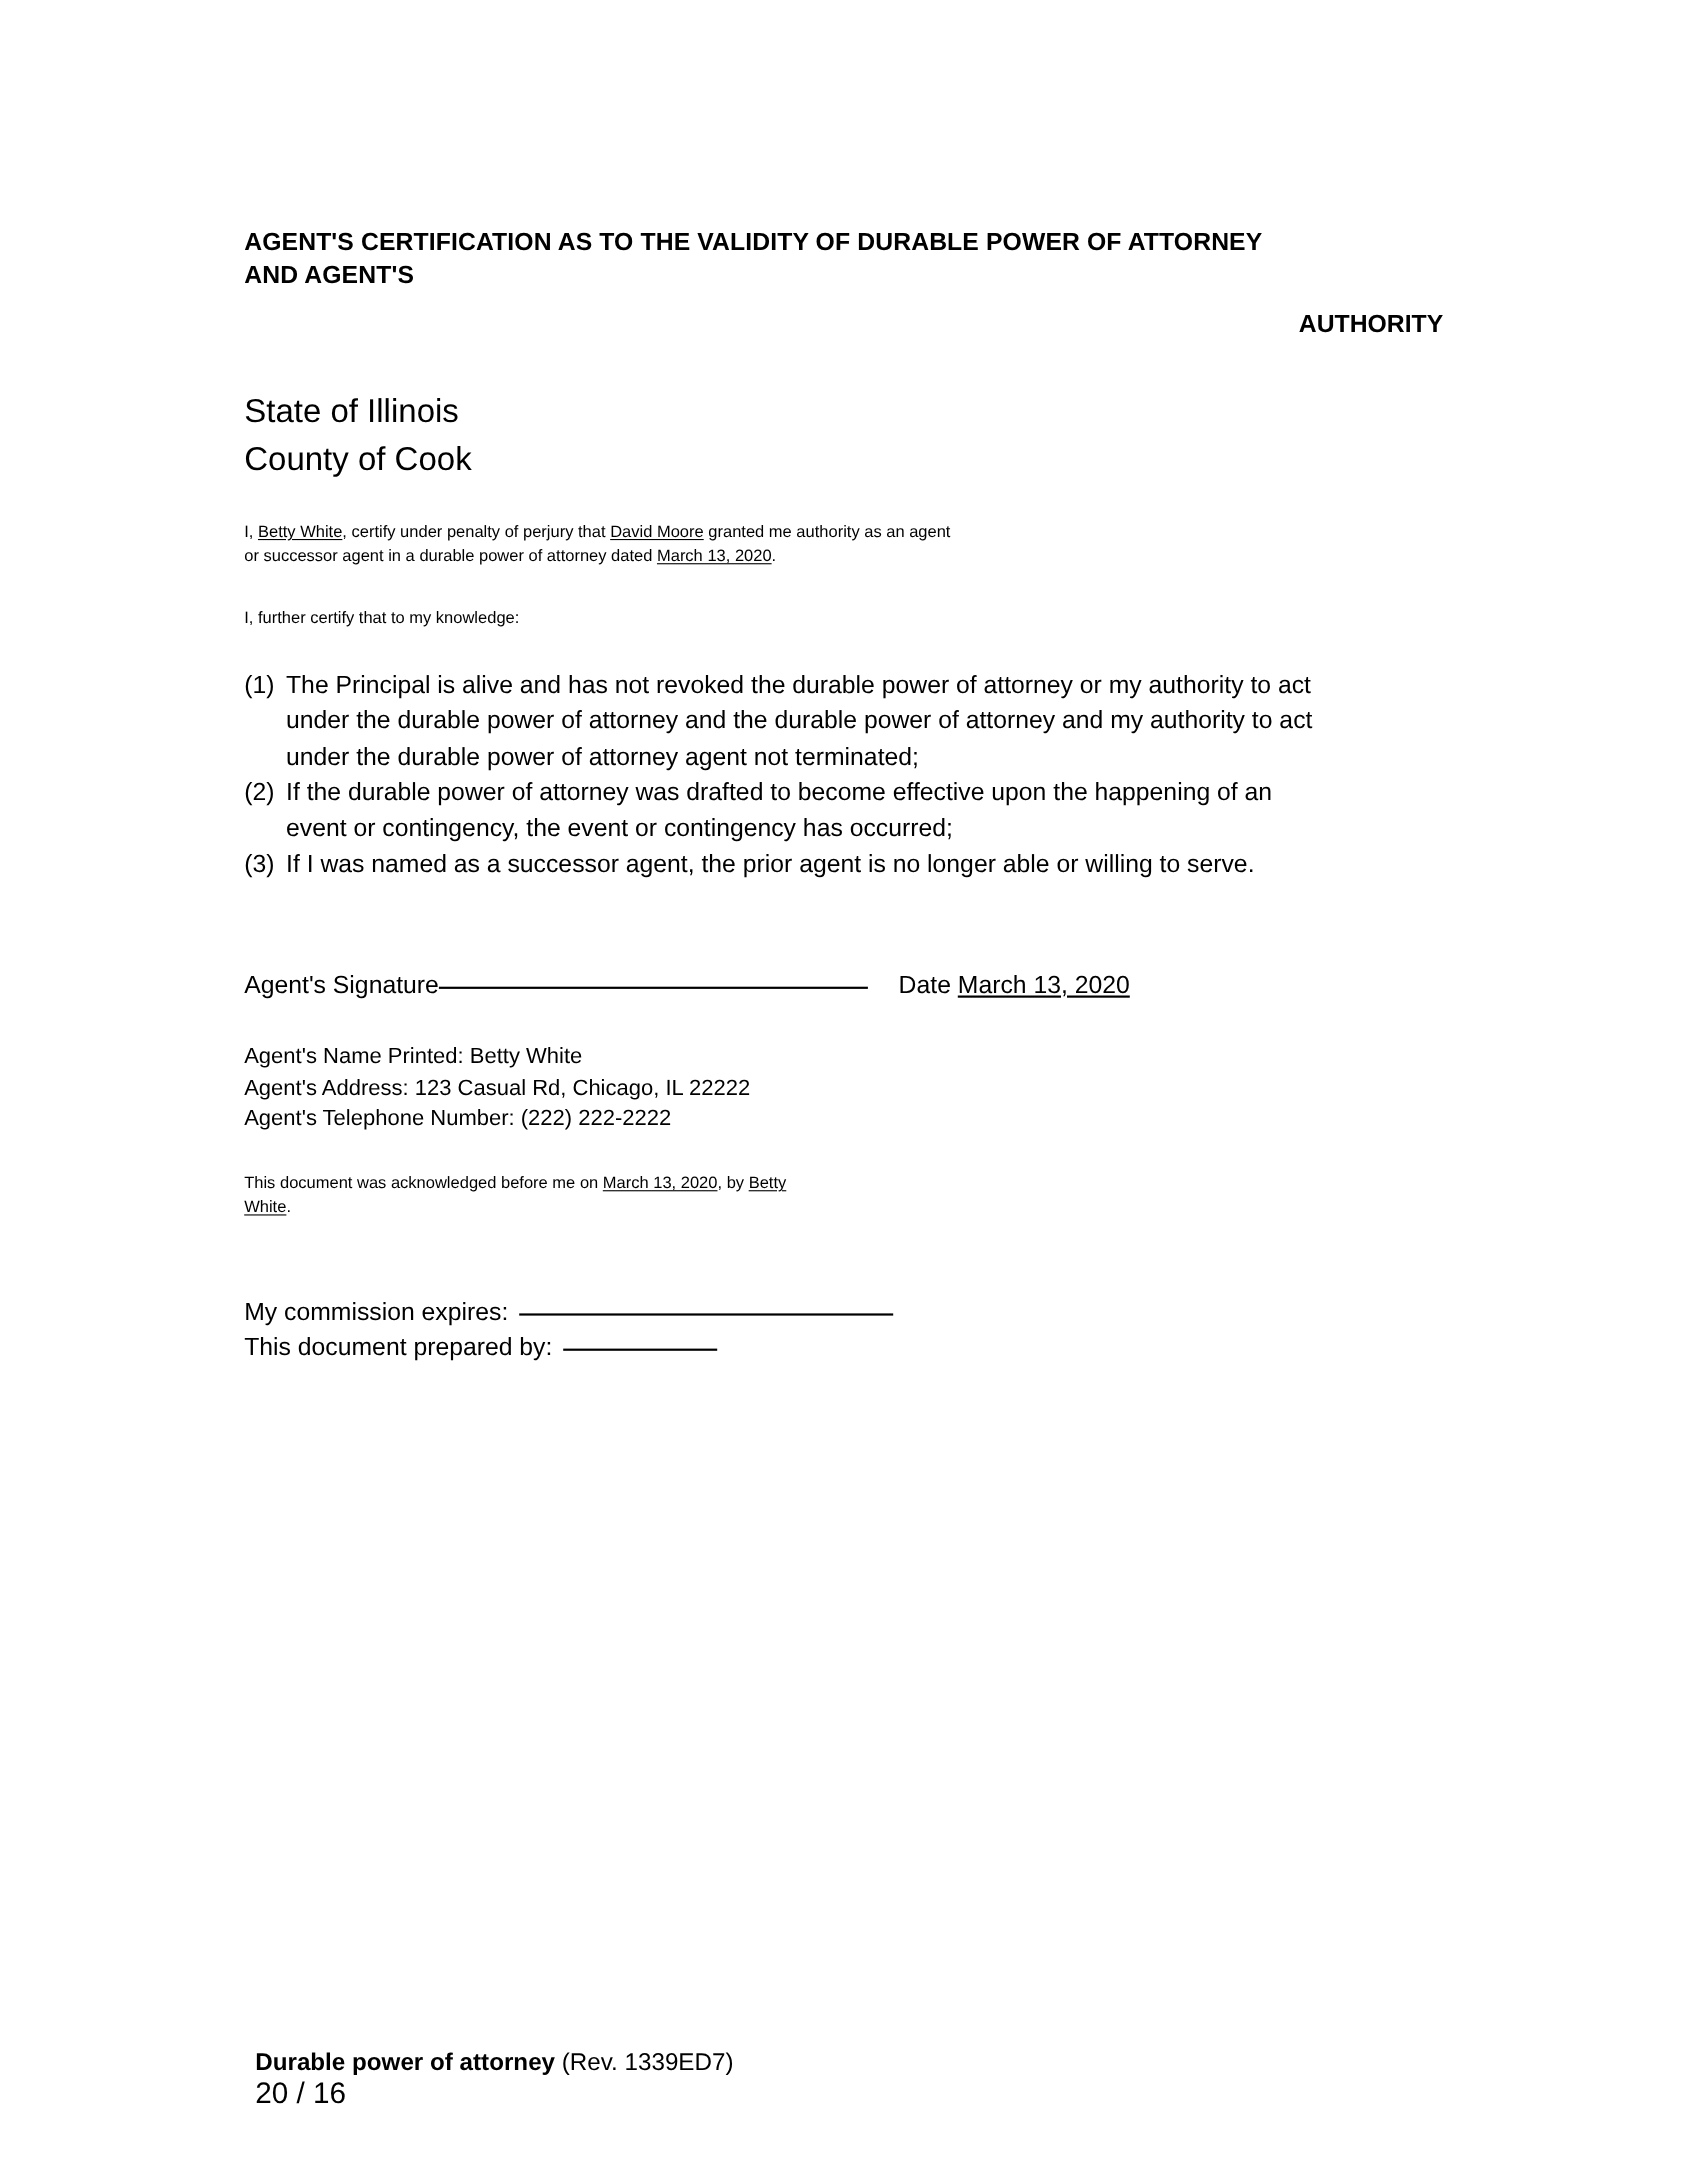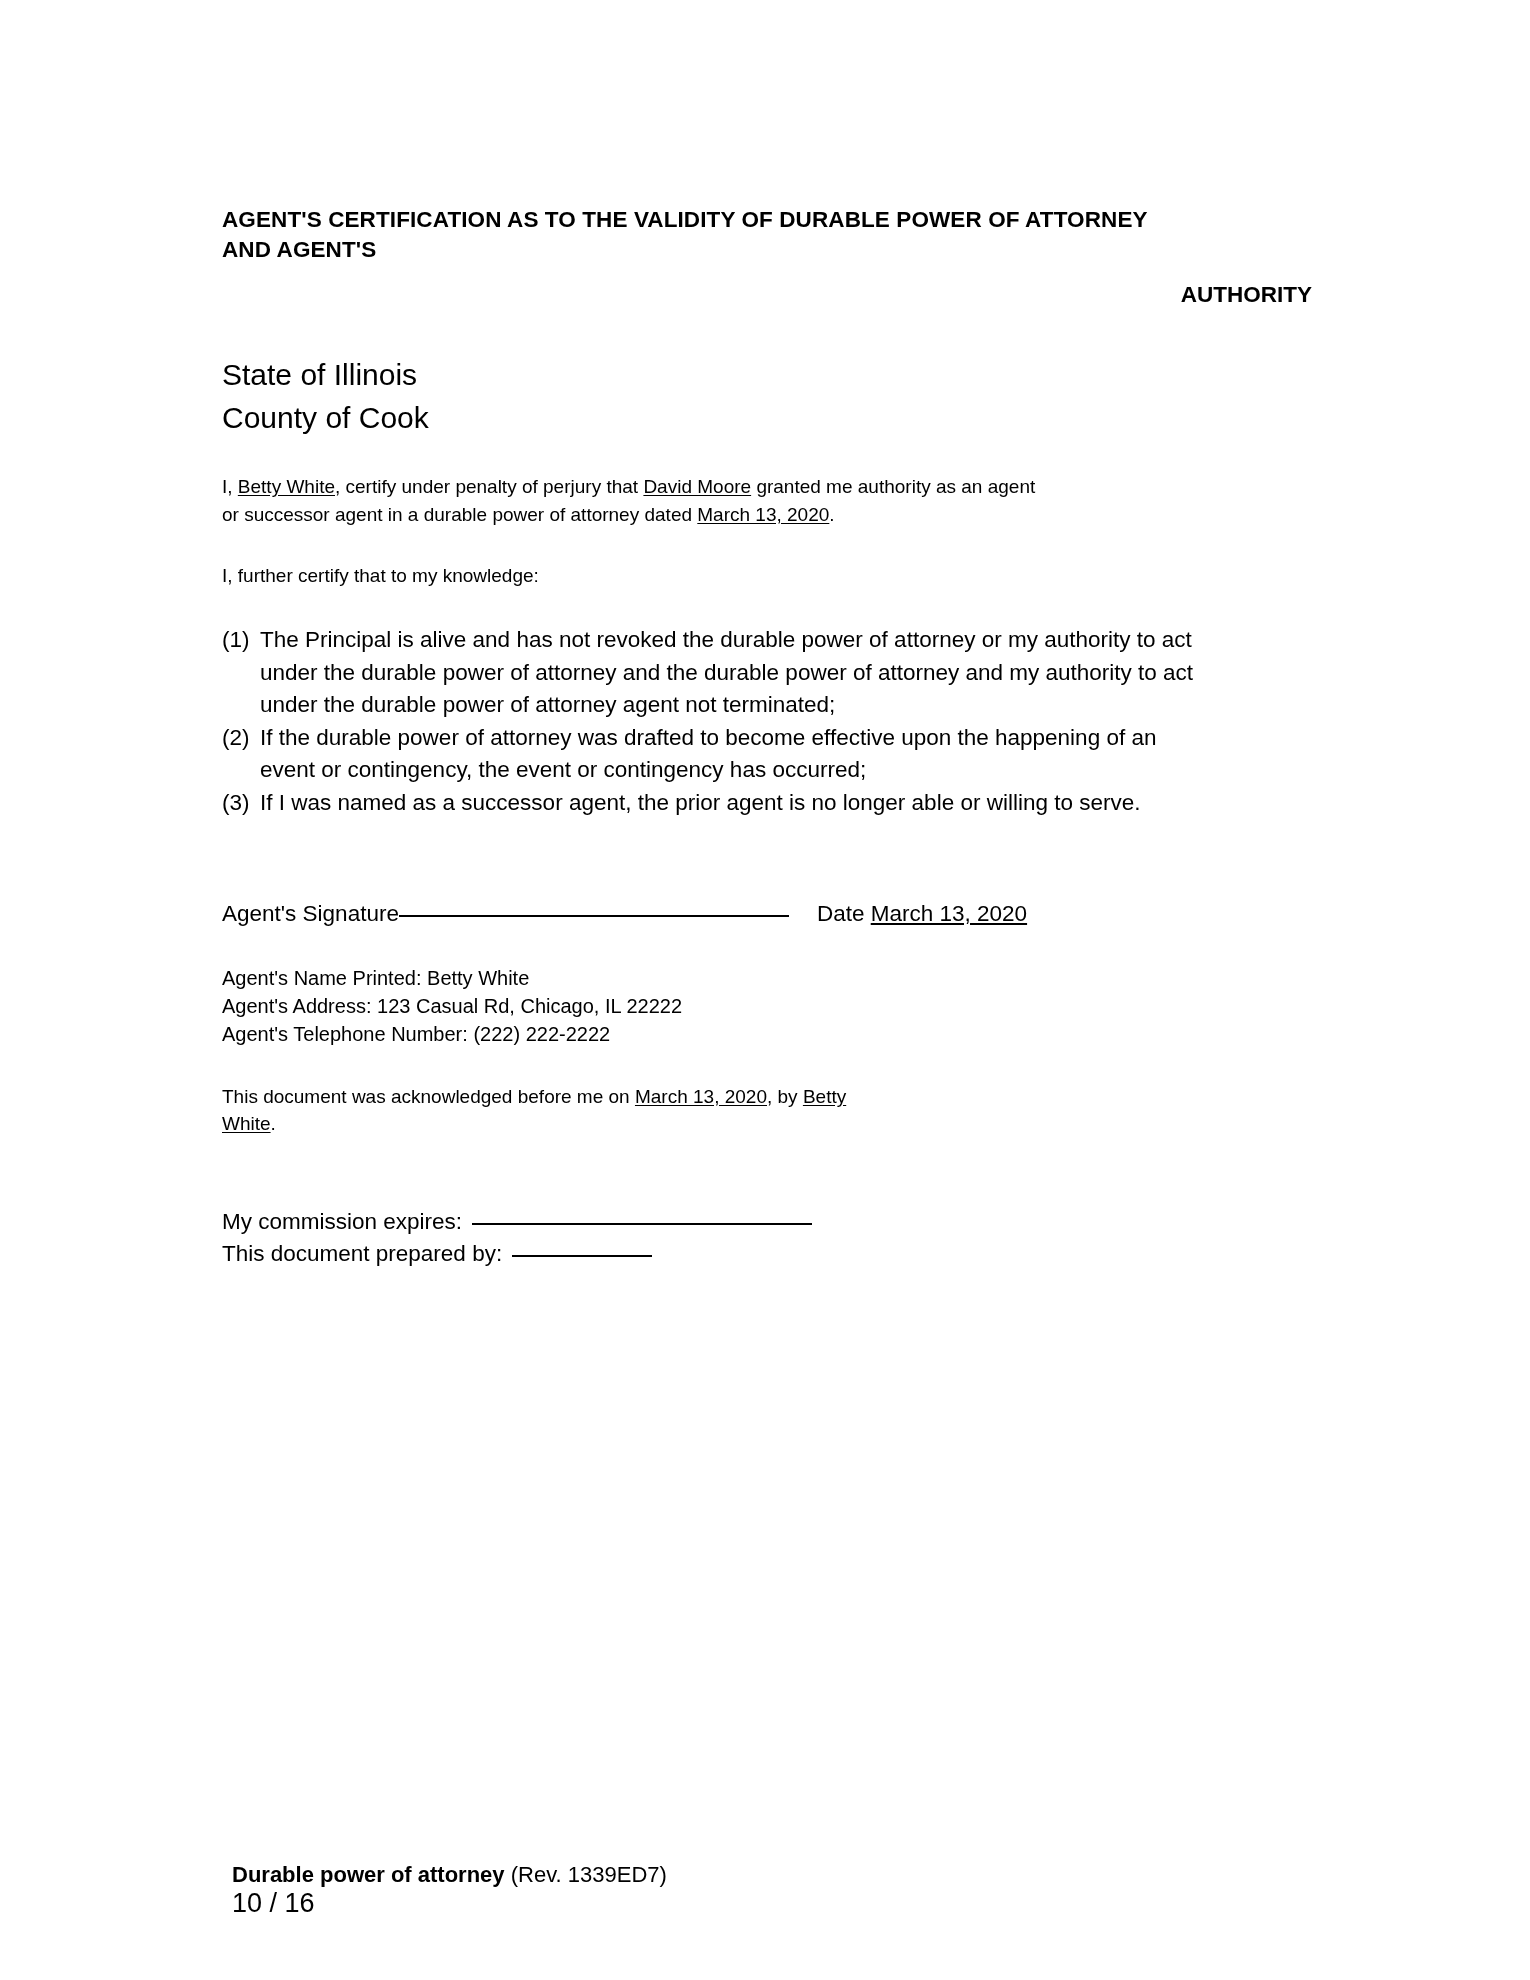--- a/index.html
+++ b/index.html
@@ -48,21 +48,21 @@
     font-size: 30px;
     line-height: 1.42;
     margin: 0;
   }
   .block-line { white-space: nowrap; }
   .u {
     text-decoration: underline;
     text-underline-offset: 2px;
   }
   .para {
-    font-size: 19px;
+    font-size: 15px;
     line-height: 1.45;
     margin: 0;
   }
   .numlist {
     font-size: 22.5px;
     line-height: 1.45;
     margin: 0;
   }
   .numitem {
     display: flex;
@@ -235,16 +235,16 @@
       <span class="rule rule-prepared"></span>
     </div>
 
   </div>
 
   <div class="footer">
     <div class="footer-left">
       <span class="strong">Durable power of attorney</span>
       <span>(Rev. 1339ED7)</span>
     </div>
-    <div class="footer-right">10 / 16</div>
+    <div class="footer-right">20 / 16</div>
   </div>
 
 </div>
 
 </body></html>

